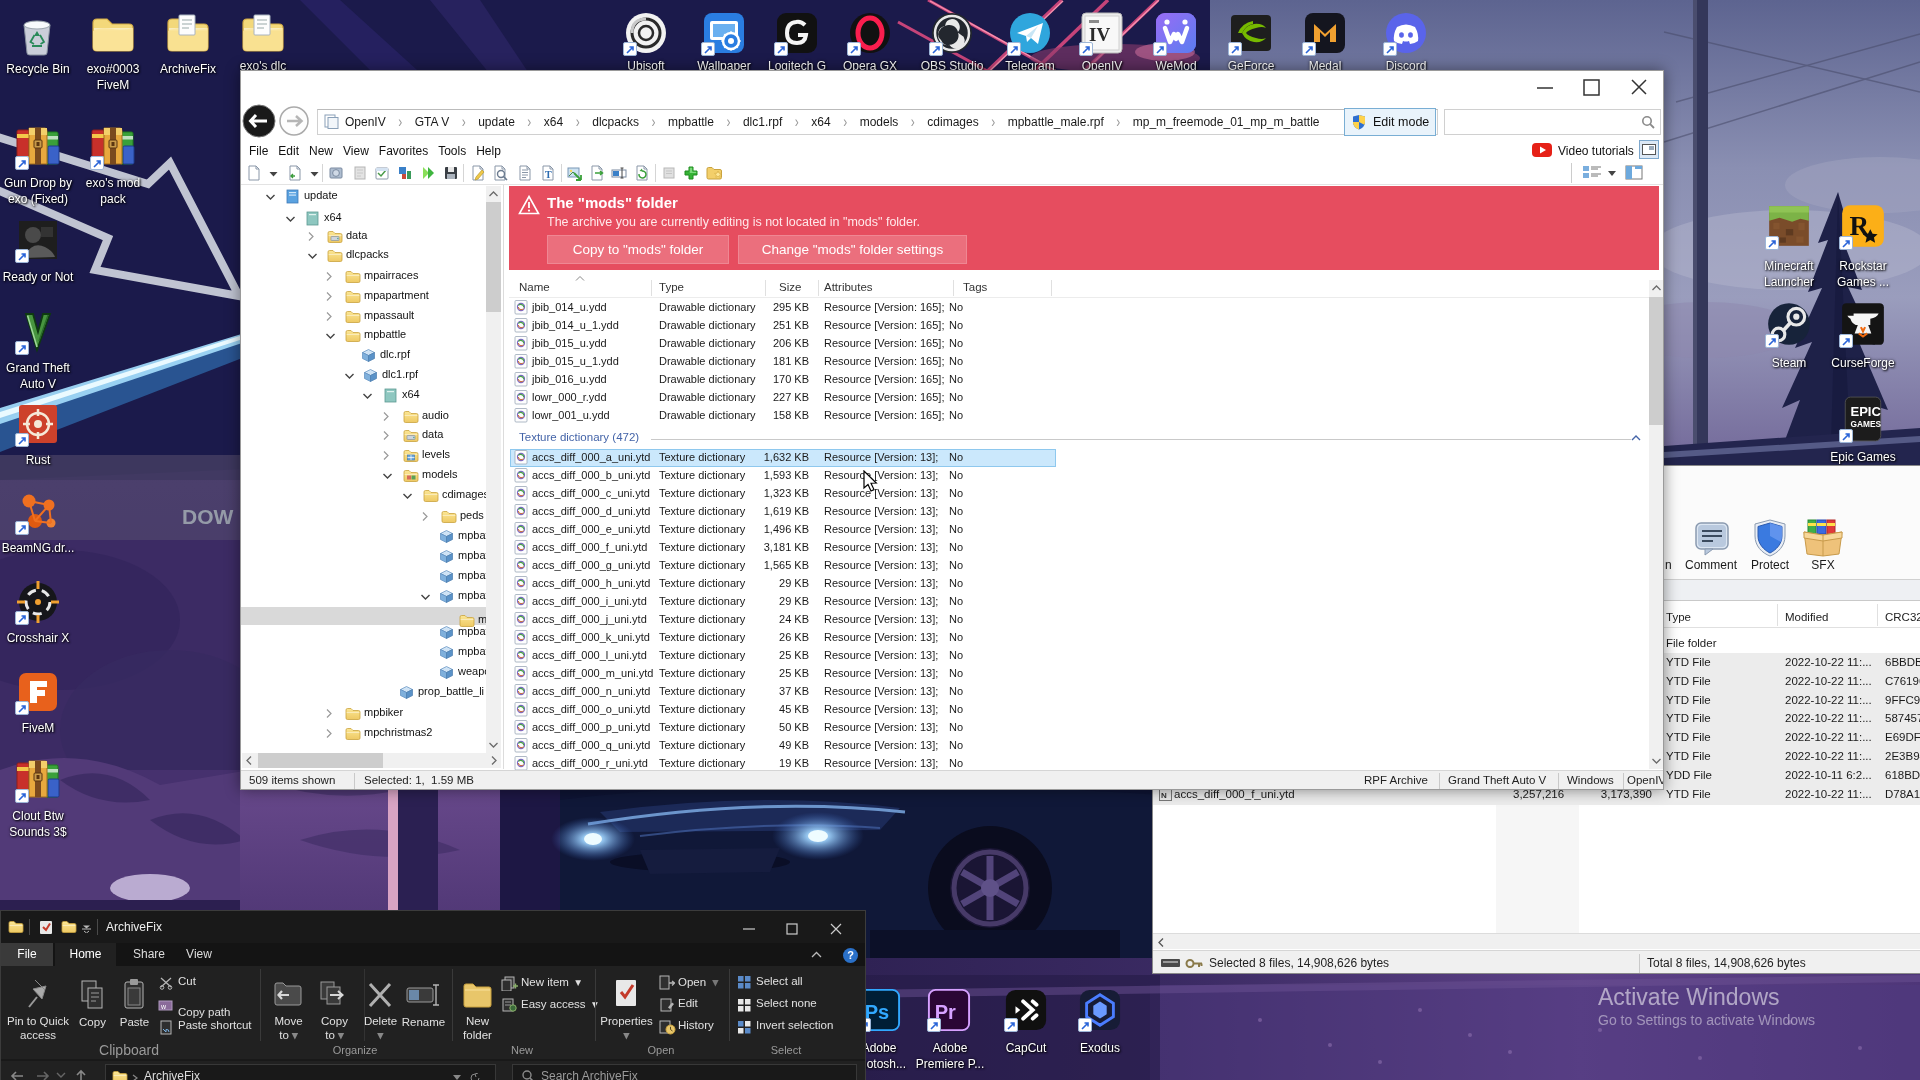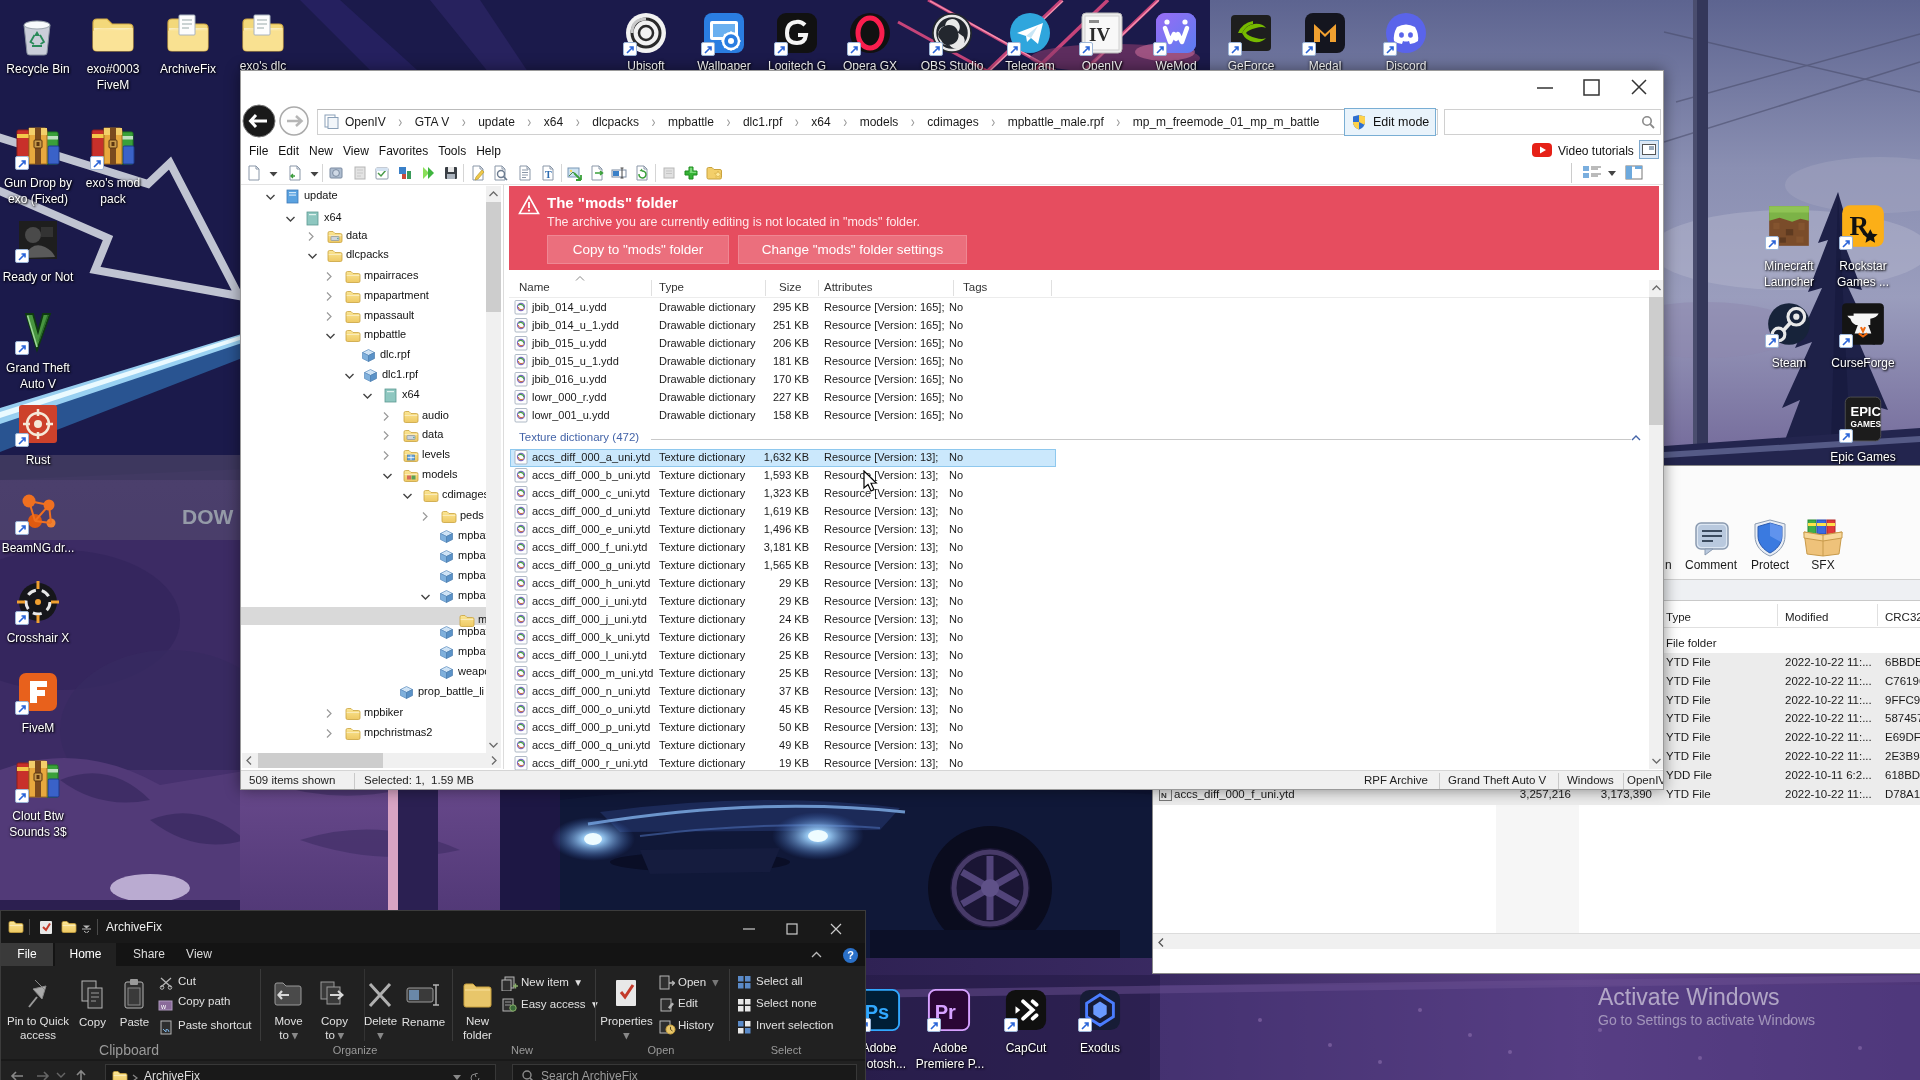--- a/index.html
+++ b/index.html
@@ -666,34 +666,47 @@
         <span class="ab" style="left:513px;top:3px">YDD File</span>
         <span class="ab" style="left:632px;top:3px">2022-10-11 6:2...</span>
         <span class="ab" style="left:732px;top:3px">618BD8E2</span>
       </div>
       <div class="ab" style="left:0;top:319px;width:768px;height:19px">
         <svg class="ab" style="left:6px;top:3px" width="13" height="13" viewBox="0 0 13 13">
           <rect x="0.5" y="0.5" width="12" height="12" fill="#e8e8e8" stroke="#777"></rect>
           <text x="2" y="9.5" font-size="8" fill="#333" font-weight="bold">N</text>
         </svg>
         <span class="ab" style="left:21px;top:3px">accs_diff_000_f_uni.ytd</span>
-        <span class="ab" style="left:348px;top:3px;width:70px;text-align:right">3,257,216</span>
+        <span class="ab" style="left:360px;top:3px;width:70px;text-align:left">3,257,216</span>
         <span class="ab" style="left:429px;top:3px;width:70px;text-align:right">3,173,390</span>
         <span class="ab" style="left:513px;top:3px">YTD File</span>
         <span class="ab" style="left:632px;top:3px">2022-10-22 11:...</span>
         <span class="ab" style="left:732px;top:3px">D78A16F3</span>
       </div>
     </div>
 
  <div class="ab" style="left:0;top:467px;width:768px;height:16px;background:#f0f0f0;border-top:1px solid #dcdcdc">
   <svg class="ab" style="left:5px;top:4px" width="6" height="9" viewBox="0 0 6 9">
         <path d="M5 0.5 L1 4.5 L5 8.5" fill="none" stroke="#555" stroke-width="1.3"></path>
       </svg>
  </div>
 
+ <div class="ab" style="left:0;top:484px;width:768px;height:25px;background:#f0f0f0;border-top:1px solid #d5d5d5;color:#222">
+  <svg class="ab" style="left:8px;top:7px" width="20" height="11" viewBox="0 0 20 11">
+        <rect x="0" y="1" width="19" height="8" rx="1" fill="#4a4a4a"></rect>
+        <rect x="2" y="3" width="15" height="2" fill="#9a9a9a"></rect>
+      </svg>
+  <svg class="ab" style="left:32px;top:6px" width="18" height="13" viewBox="0 0 18 13">
+        <circle cx="5" cy="6.5" r="3.5" fill="none" stroke="#8a7a4a" stroke-width="2"></circle>
+        <path d="M8.5 6.5 H17 M14 6.5 V10 M16.5 6.5 V9" stroke="#8a7a4a" stroke-width="2"></path>
+      </svg>
+  <span class="ab" style="left:56px;top:5px;font-size:12px">Selected 8 files, 14,908,626 bytes</span>
+  <div class="ab" style="left:486px;top:3px;width:1px;height:19px;background:#c9c9c9"></div>
+  <span class="ab" style="left:494px;top:5px;font-size:12px">Total 8 files, 14,908,626 bytes</span>
+ </div>
 </div>
 
 <div id="openiv" class="ab" style="left:240px;top:70px;width:1424px;height:720px;background:#fff;border:1px solid #9a9a9a;box-shadow:0 0 14px rgba(0,0,0,.45);font-size:11.5px;color:#111;overflow:hidden">
 
  <svg class="ab" style="left:1292px;top:6px" width="120" height="22" viewBox="0 0 120 22">
   <path d="M4 11 H20" stroke="#333" stroke-width="1.5"></path>
   <rect x="51" y="3" width="15" height="15" fill="none" stroke="#333" stroke-width="1.5"></rect>
   <path d="M99 3 L113 17 M113 3 L99 17" stroke="#333" stroke-width="1.5"></path>
  </svg>
 
@@ -1469,21 +1482,21 @@
    <svg class="ab" style="left:2px;top:2px" width="15" height="14" viewBox="0 0 15 14">
         <path d="M2 2 L12 11 M12 2 L2 11" stroke="#b5b5b5" stroke-width="1.3"></path>
         <circle cx="3" cy="11.5" r="1.8" fill="none" stroke="#b5b5b5"></circle>
         <circle cx="11" cy="11.5" r="1.8" fill="none" stroke="#b5b5b5"></circle>
       </svg>
    <span class="ab" style="left:21px;top:1px">Cut</span>
    <svg class="ab" style="left:1px;top:24px" width="16" height="14" viewBox="0 0 16 14">
         <rect x="1" y="3" width="13" height="9" fill="#8a6a9a" stroke="#b09ac0"></rect>
         <text x="3" y="10.5" font-size="7" fill="#fff">w</text>
       </svg>
-   <span class="ab" style="left:21px;top:21px">Copy path</span>
+   <span class="ab" style="left:21px;top:32px">Copy path</span>
    <svg class="ab" style="left:2px;top:46px" width="14" height="15" viewBox="0 0 14 15">
         <rect x="2" y="1" width="10" height="13" fill="#2e2e2e" stroke="#b5b5b5"></rect>
         <path d="M4 9 L7 12 L7 9.5 Q10 9 10 12" stroke="#7ab0e0" fill="none"></path>
       </svg>
    <span class="ab" style="left:21px;top:45px">Paste shortcut</span>
  </div>
  <div class="ab" style="left:259px;top:58px;width:1px;height:72px;background:#3a3a3a"></div>
  <svg class="ab" style="left:272px;top:68px" width="30" height="34" viewBox="0 0 30 34">
       <path d="M2 6 Q2 4 4 4 H10 L13 7 H26 Q28 7 28 9 V24 Q28 26 26 26 H4 Q2 26 2 24 Z" fill="#4a4a4a" stroke="#9a9a9a"></path>
       <path d="M16 16 H6 M9 12 L5.5 16 L9 20" stroke="#d8d8d8" stroke-width="2.2" fill="none"></path>

